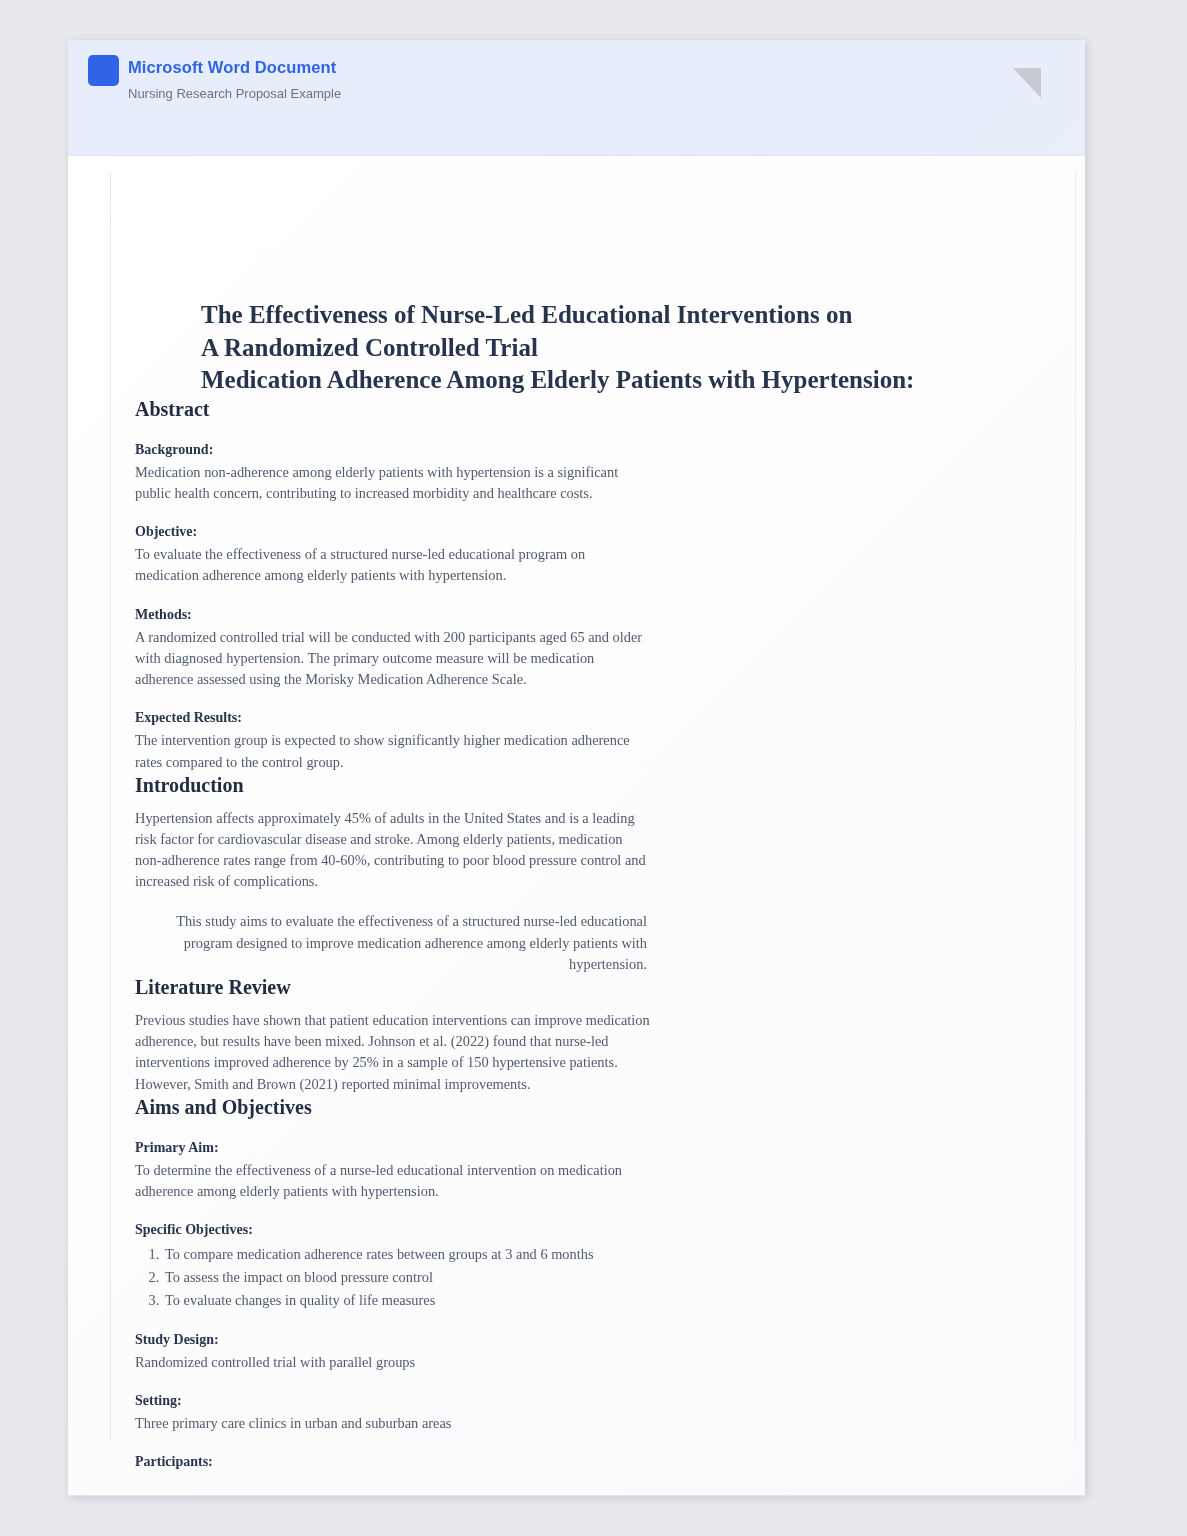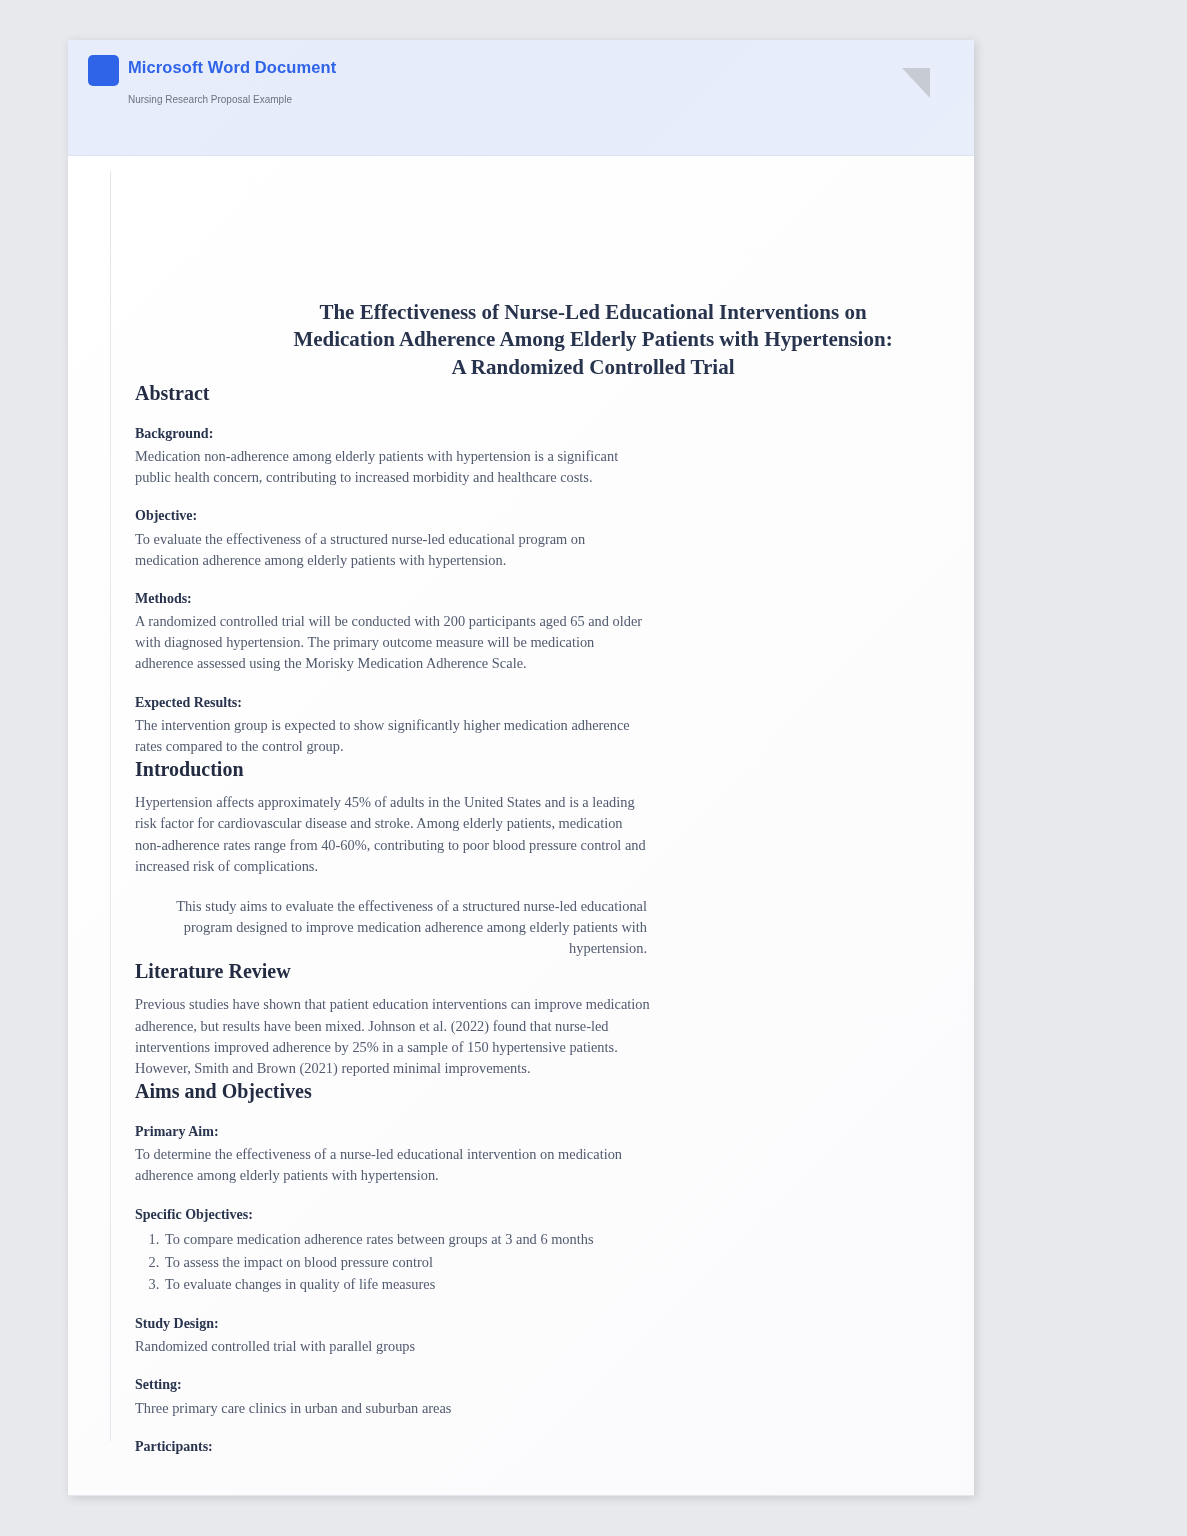--- a/index.html
+++ b/index.html
@@ -13,21 +13,21 @@
     background: #e8e9ed;
     font-family: "Liberation Sans", sans-serif;
     overflow: hidden;
   }
 
   
   .page-sheet {
     position: absolute;
     left: 68px;
     top: 40px;
-    width: 906px;
+    width: 1017px;
     height: 1456px;
     background: #ffffff;
     box-shadow: 2px 2px 9px rgba(60, 64, 78, 0.18);
     overflow: hidden;
   }
 
   
   .doc-header {
     position: relative;
     height: 116px;
@@ -50,22 +50,22 @@
     top: 18px;
   }
   .header-title {
     font-size: 16.5px;
     font-weight: bold;
     color: #2f63e8;
     letter-spacing: 0.1px;
     line-height: 1.2;
   }
   .header-subtitle {
-    margin-top: 16px;
-    font-size: 10px;
+    margin-top: 8px;
+    font-size: 13px;
     color: #6d7382;
     line-height: 1.2;
   }
   .corner-fold {
     position: absolute;
     right: 44px;
     top: 28px;
     width: 0;
     height: 0;
     border-top: 30px solid #c7cbd3;
@@ -103,23 +103,22 @@
     left: 43px;
     top: 15px;
     width: 964px;
     padding: 0 0 0 0;
   }
 
   
   .doc-title {
     margin: 128px 0 0 0;
     padding: 0 90px;
-    text-align: center;
-    font-family: "Liberation Serif", "DejaVu Serif", serif;
-    font-size: 21px;
+    font-family: "Liberation Serif", "DejaVu Serif", serif;
+    font-size: 25px;
     font-weight: bold;
     color: #28334d;
     line-height: 1.30;
     box-sizing: border-box;
   }
   .doc-title .tline { display: block; }
 
   .section {
     padding-left: 0;
   }
@@ -197,22 +196,22 @@
   </div>
 
   <div class="doc-body">
     <div class="margin-rule-left"></div>
     <div class="margin-rule-right"></div>
 
     <div class="doc-content">
 
       <div class="doc-title">
         <span class="tline">The Effectiveness of Nurse-Led Educational Interventions on</span>
+        <span class="tline">A Randomized Controlled Trial</span>
         <span class="tline">Medication Adherence Among Elderly Patients with Hypertension:</span>
-        <span class="tline">A Randomized Controlled Trial</span>
       </div>
 
       <div class="section">
         <h2 class="section-heading sec-abstract">Abstract</h2>
 
         <div class="sub-label">Background:</div>
         <p class="body-text">Medication non-adherence among elderly patients with hypertension is a significant public health concern, contributing to increased morbidity and healthcare costs.</p>
 
         <div class="sub-label">Objective:</div>
         <p class="body-text">To evaluate the effectiveness of a structured nurse-led educational program on medication adherence among elderly patients with hypertension.</p>

